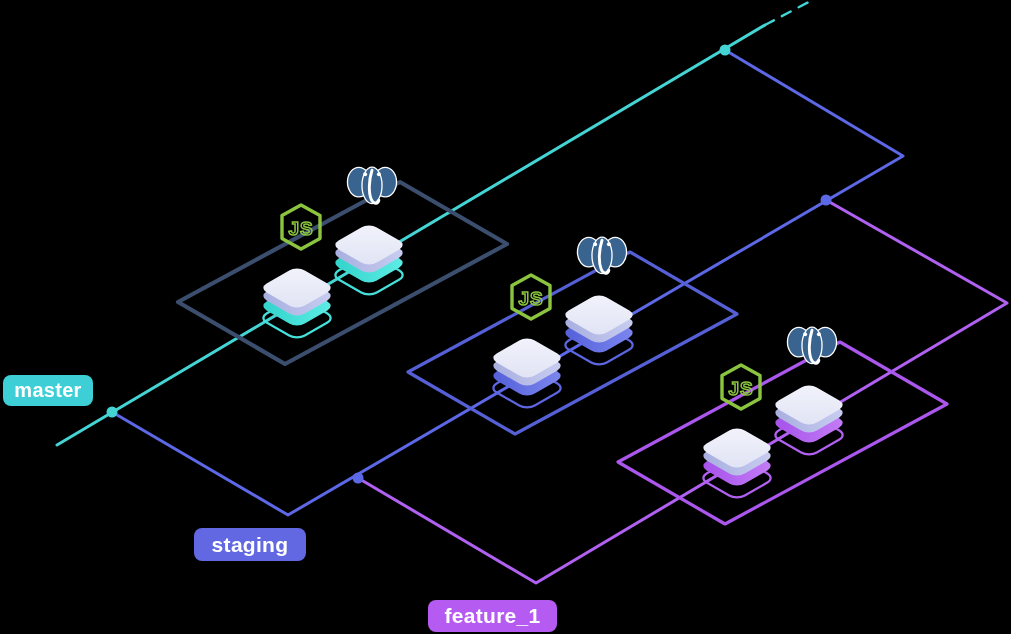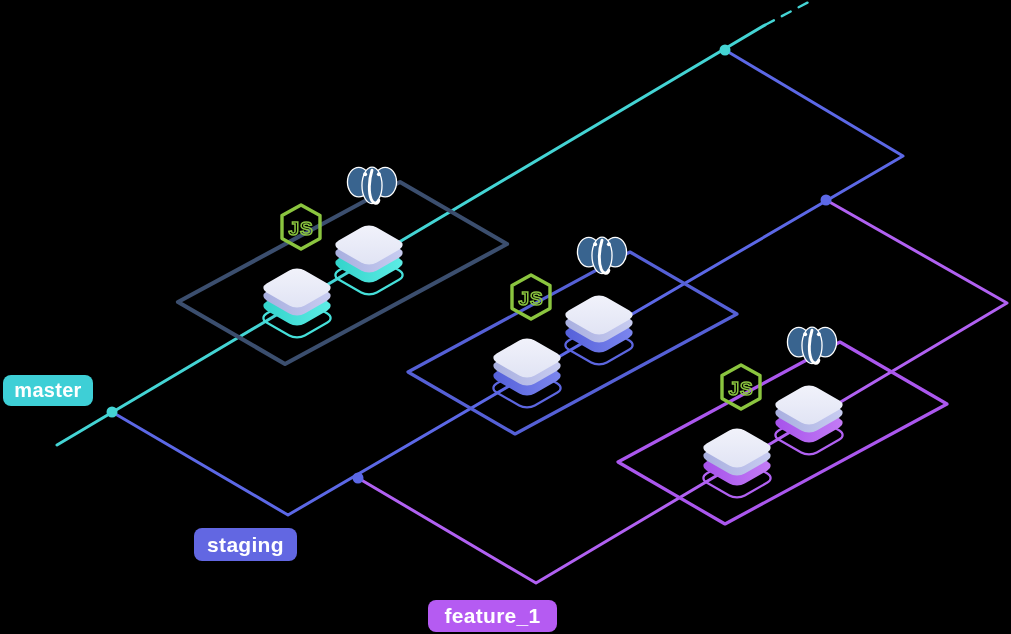--- a/index.html
+++ b/index.html
@@ -47,21 +47,21 @@
   .pg-body{fill:var(--icons-postgresql-color);stroke:#ffffff;stroke-width:1;}
   .pg-trunk{fill:none;stroke:#ffffff;stroke-width:2.2;stroke-linecap:round;}
   .pg-eye{fill:#ffffff;}
 
   
   .badge{
     position:absolute;display:flex;align-items:center;justify-content:center;
     color:var(--badge_text_color,#fff);font-weight:700;border-radius:8px;letter-spacing:.3px;
   }
   .b0{left:3px;  top:375px;width:90px; height:31px;font-size:20px;background:var(--branches-0-badge_color);}
-  .b1{left:194px;top:528px;width:103px;height:33px;font-size:21px;background:var(--branches-1-badge_color);}
+  .b1{left:194px;top:528px;width:112px;height:33px;font-size:21px;background:var(--branches-1-badge_color);}
   .b2{left:428px;top:600px;width:129px;height:32px;font-size:21px;background:var(--branches-2-badge_color);}
 </style>
 </head>
 <body>
 
 <div class="stage">
 
   <svg width="1011" height="634" viewBox="0 0 1011 634">
     <defs>
       <linearGradient id="gTop" x1="0" y1="0" x2="1" y2="1">

